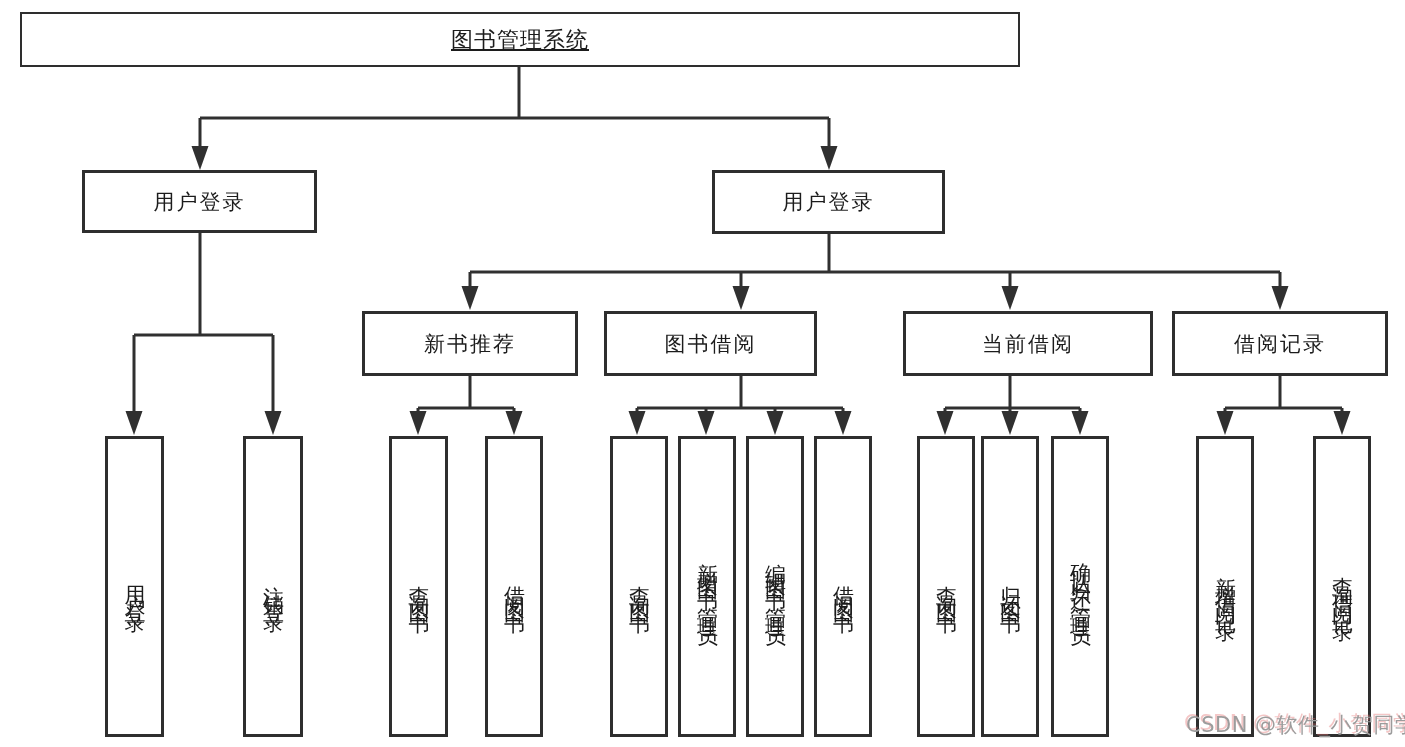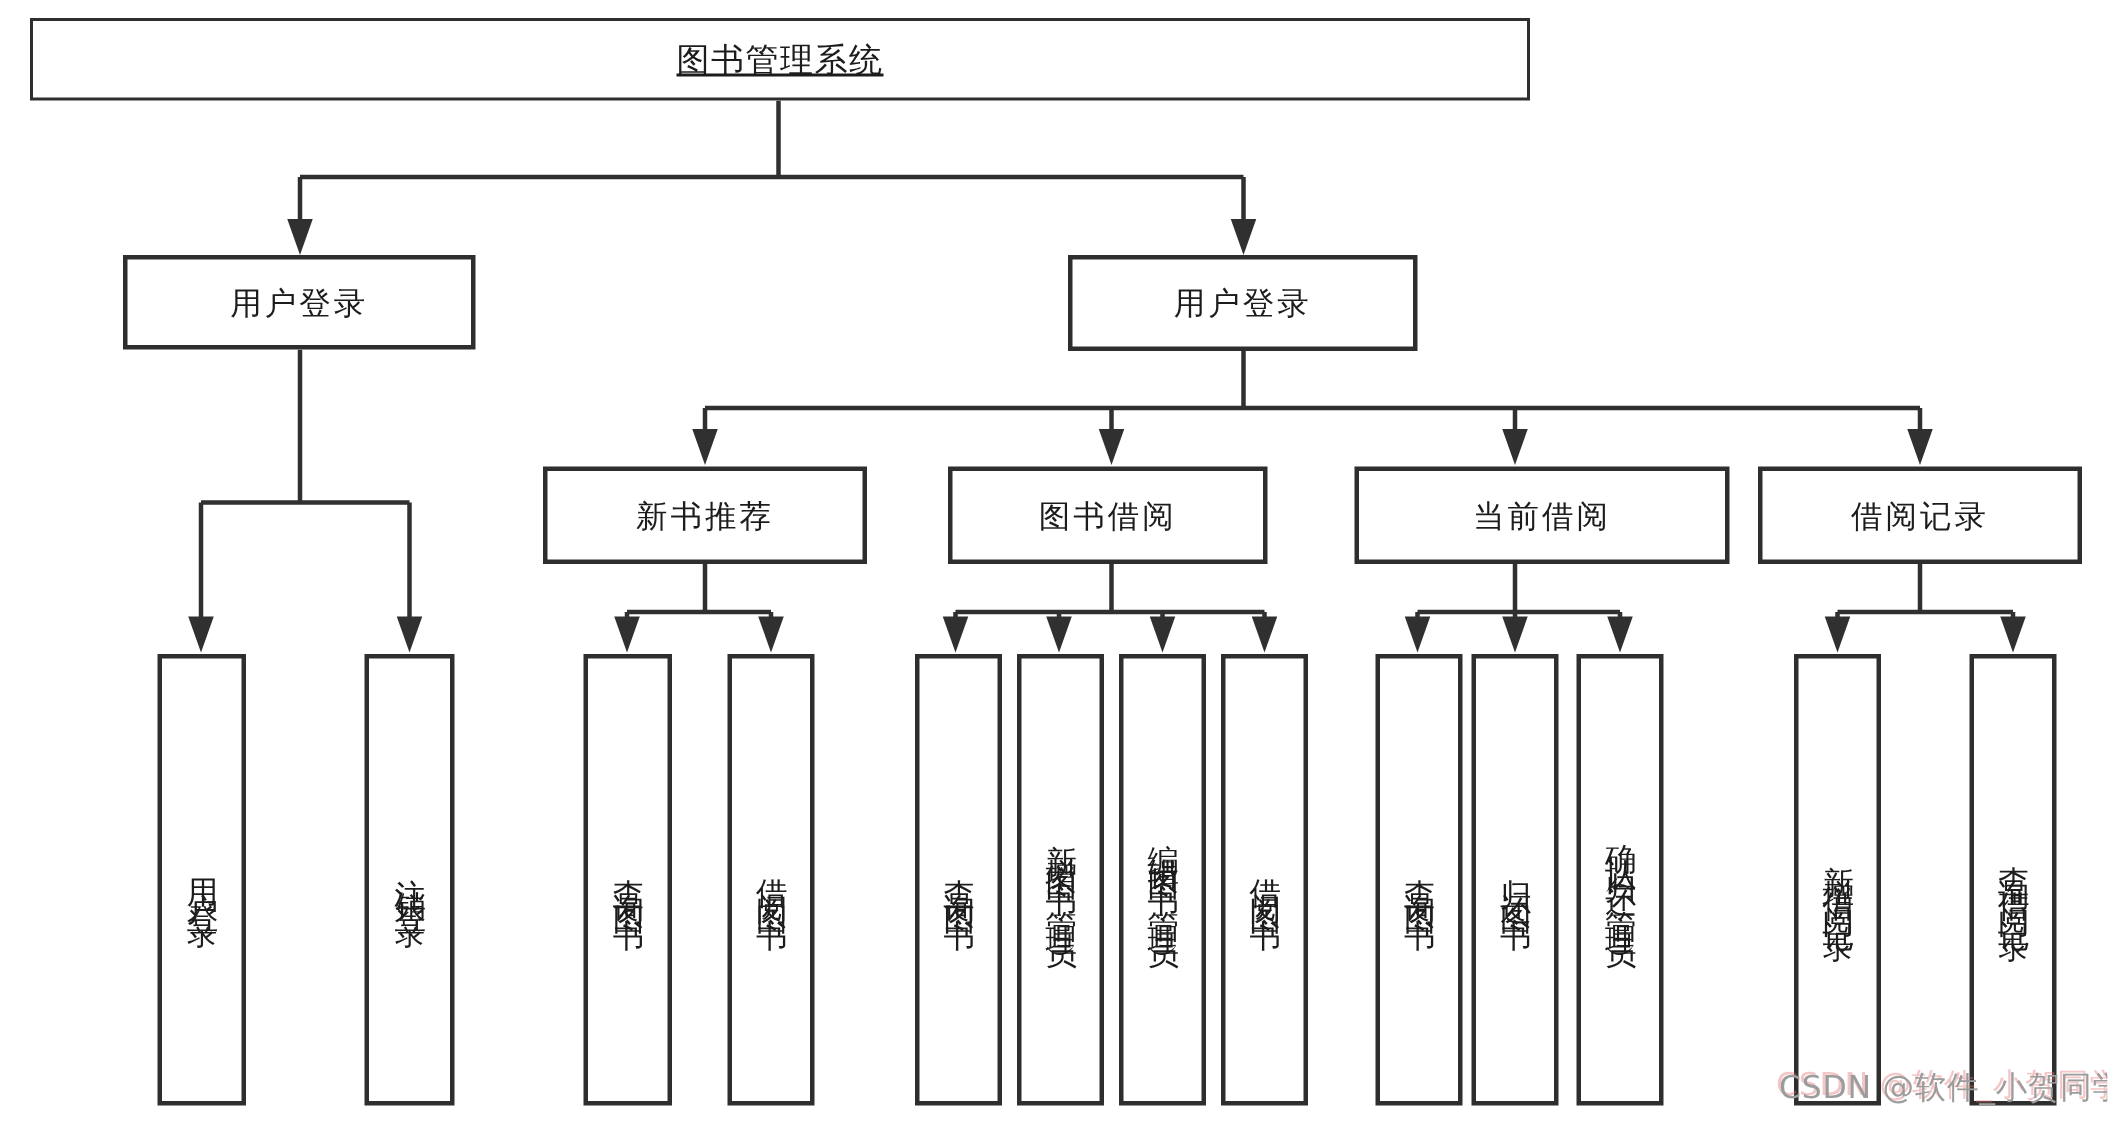--- a/index.html
+++ b/index.html
@@ -122,21 +122,21 @@
   <div class="node" style="left:82px; top:170px; width:235px; height:63px;">
     <span>用户登录</span>
   </div>
   <div class="node" style="left:712px; top:170px; width:233px; height:64px;">
     <span>用户登录</span>
   </div>
 
   <div class="node" style="left:362px; top:311px; width:216px; height:65px;">
     <span>新书推荐</span>
   </div>
-  <div class="node" style="left:632px; top:311px; width:213px; height:65px;">
+  <div class="node" style="left:604px; top:311px; width:213px; height:65px;">
     <span>图书借阅</span>
   </div>
   <div class="node" style="left:903px; top:311px; width:250px; height:65px;">
     <span>当前借阅</span>
   </div>
   <div class="node" style="left:1172px; top:311px; width:216px; height:65px;">
     <span>借阅记录</span>
   </div>
 
   <div class="leaf" style="left:105px; top:436px; width:59px; height:301px;">

